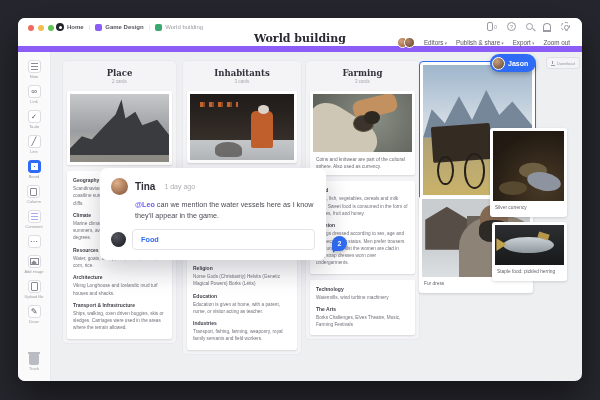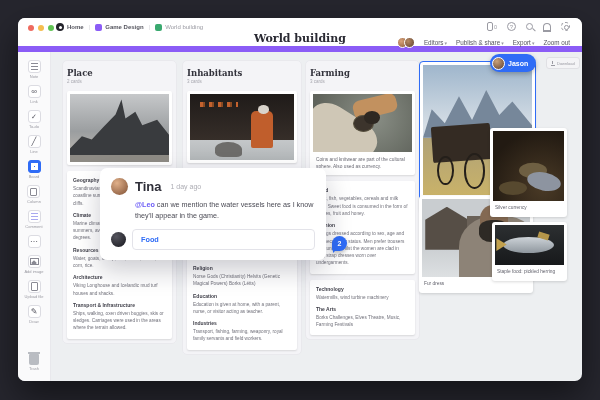--- a/index.html
+++ b/index.html
@@ -50,21 +50,21 @@
   .ic-doc{width:7px;height:9px;border:1px solid #8a8a94;border-radius:1px}
   .ic-img{width:9px;height:7px;border:1px solid #8a8a94;position:relative;overflow:hidden}
   .ic-img::after{content:"";position:absolute;left:1px;bottom:-1px;width:4px;height:4px;background:#8a8a94;transform:rotate(45deg)}
   .trash{position:absolute;bottom:10px;left:0;right:0;display:flex;flex-direction:column;align-items:center;gap:1px;cursor:pointer}
   .trash-ic{width:10px;height:11px;background:#b9bcc2;border-radius:1px 1px 2px 2px;position:relative}
   .trash-ic::before{content:"";position:absolute;left:-1px;top:-2px;right:-1px;height:1.5px;background:#b9bcc2}
 
   
   .canvas{position:absolute;left:33px;top:34px;right:0;bottom:0}
   .col{position:absolute;background:#f4f4f7;border:1px solid #e9e9ed;border-radius:5px;padding:4px;display:flex;flex-direction:column;gap:6px}
-  .col-head{padding:3px 0 1px}
+  .col-head{text-align:center;padding:3px 0 1px}
   .col-title{font-family:"DejaVu Serif","Liberation Serif",serif;font-weight:bold;font-size:8.5px;color:#32323b}
   .col-count{font-size:4.5px;color:#a7a7ae;margin-top:1px}
   .card{background:#fff;border-radius:2px;box-shadow:0 1px 2px rgba(0,0,0,.12)}
   .imgcard{padding:3px}
   .ph{position:relative;overflow:hidden;width:100%}
   .ph>div{position:absolute}
   .caption{font-size:4.8px;color:#6a6a74;line-height:1.5;padding:4px 3px 2px}
   .txtcard{padding:6px 6px 7px}
   .sec{margin-bottom:5px}
   .sec:last-child{margin-bottom:0}
@@ -103,21 +103,21 @@
   .fr-bld{left:3%;top:10%;width:40%;height:55%;background:#564e46;clip-path:polygon(0 30%,50% 0,100% 30%,100% 100%,0 100%)}
   .fr-bld2{left:42%;top:22%;width:20%;height:40%;background:#6a6158}
   .fr-man{right:-6%;bottom:-10%;width:72%;height:88%;background:#8d8377;border-radius:45% 40% 0 0}
   .fr-head{right:20%;top:8%;width:26%;height:40%;background:#836952;border-radius:45%}
   .fr-beard{right:19%;top:27%;width:28%;height:28%;background:#2e2a25;border-radius:40%}
 
   
   .popup{position:absolute;left:82px;top:150px;width:226px;height:92px;background:#fff;border-radius:7px;box-shadow:0 10px 26px rgba(20,20,40,.22);z-index:70;padding:10px 11px}
   .pp-head{display:flex;align-items:center;gap:7px}
   .pp-av{width:17px;height:17px;border-radius:50%;background:radial-gradient(circle at 35% 30%,#e0b08a,#7e4f33)}
-  .pp-name{font-size:13px;font-weight:bold;color:#2e2e38}
+  .pp-name{font-size:10px;font-weight:bold;color:#2e2e38}
   .pp-time{font-size:7px;color:#adadb4;margin-left:2px}
   .pp-msg{margin:5px 16px 0 24px;font-size:7.2px;line-height:1.5;color:#4a4a54;width:180px}
   .pp-mention{font-weight:bold}
   .pp-reply{display:flex;align-items:center;gap:6px;margin-top:7px}
   .pp-av2{width:15px;height:15px;border-radius:50%;background:radial-gradient(circle at 35% 30%,#55555e,#17171d);flex:none}
   .pp-input-wrap{flex:1;display:flex;align-items:center;background:#fff;border:1px solid #e3e3e9;border-radius:4px;height:21px;padding:0 8px}
   .pp-input{flex:1;border:none;outline:none;font-size:7.2px;color:#3b3b44;font-family:"Liberation Sans",sans-serif;background:transparent}
   .pp-send{font-size:7.3px;font-weight:bold;cursor:pointer}
 
   

